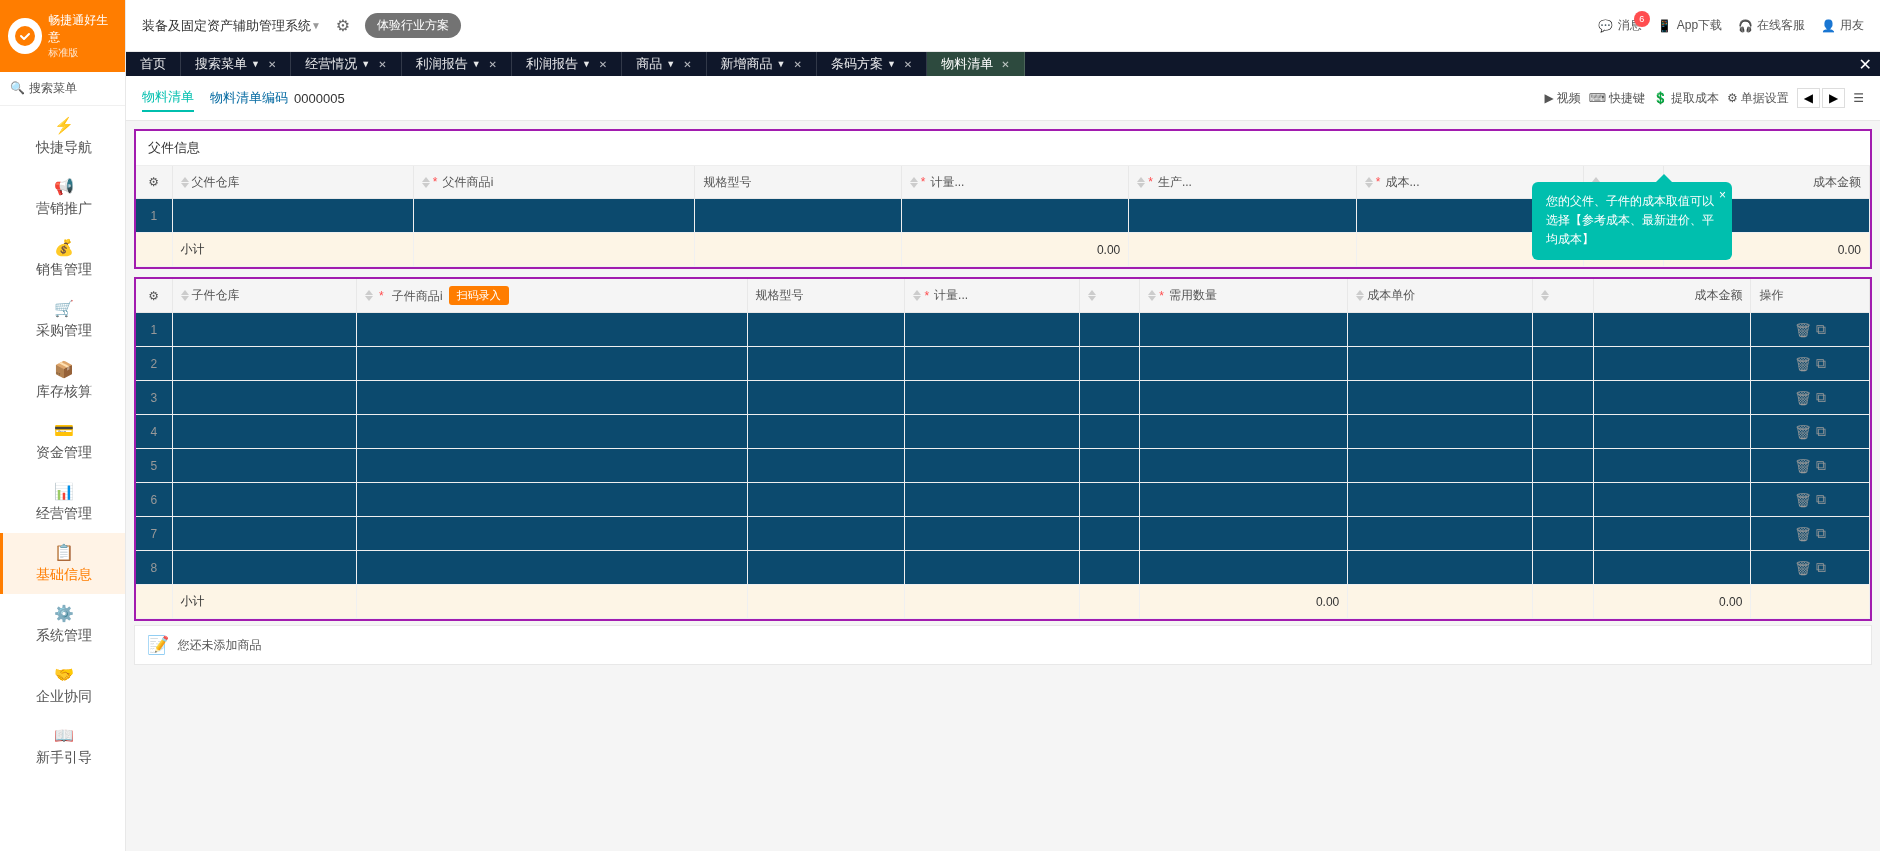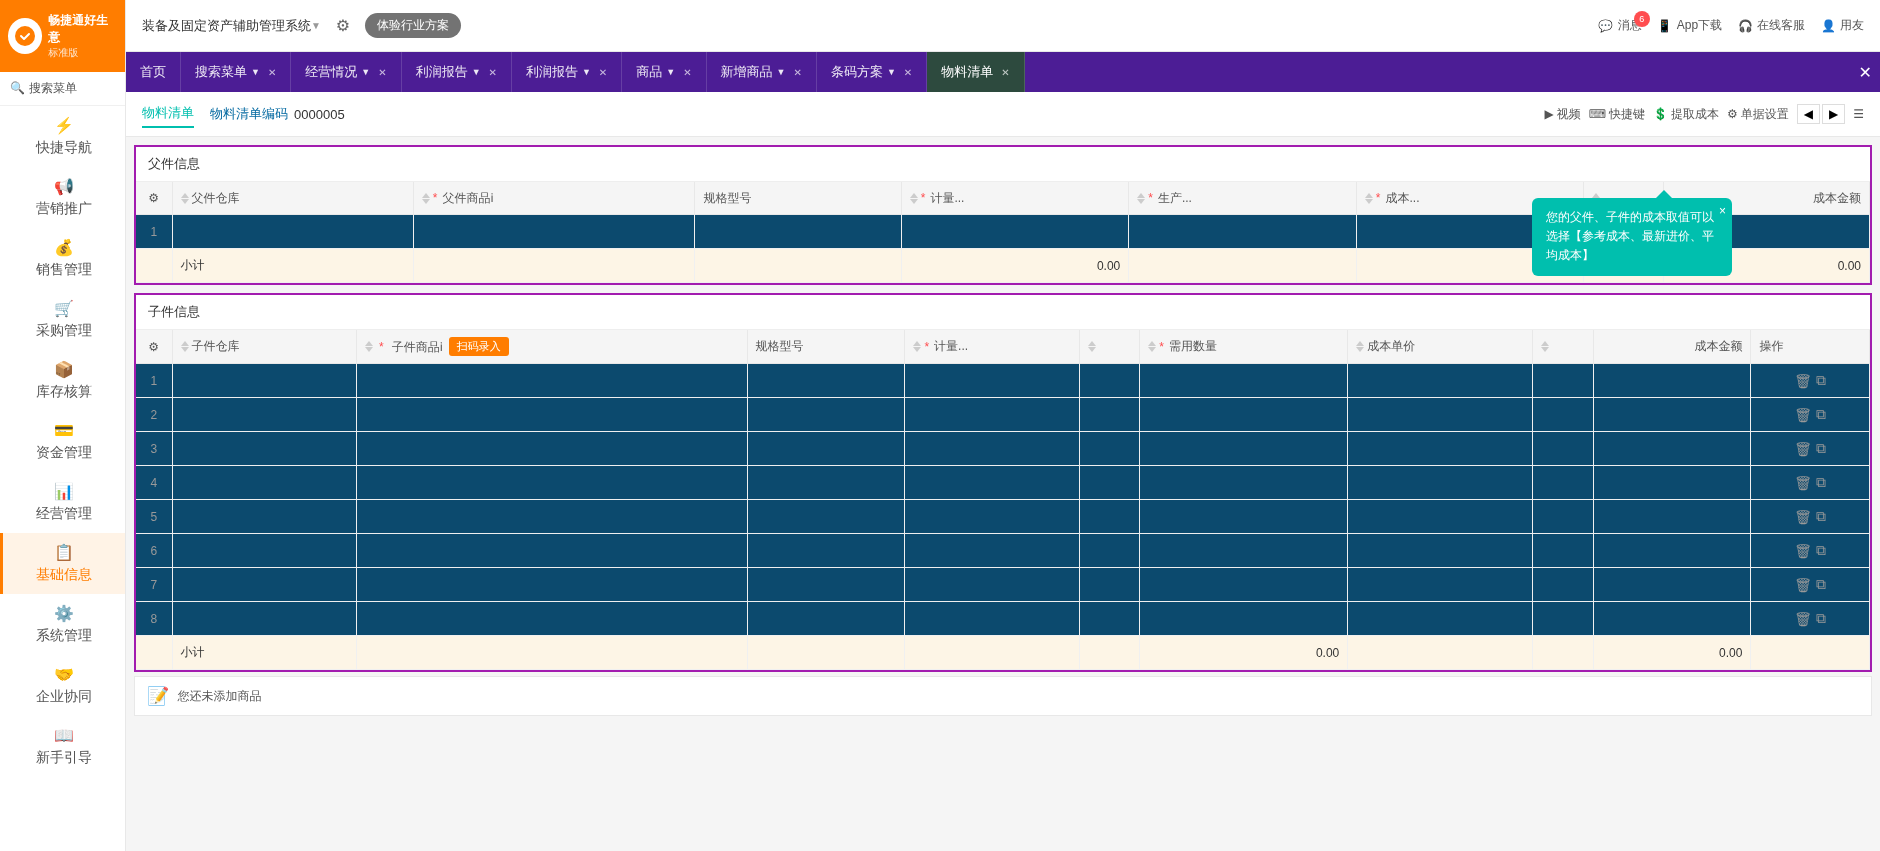--- a/index.html
+++ b/index.html
@@ -3,21 +3,21 @@
   <meta charset="utf-8">
   <style>
     * { box-sizing: border-box; margin: 0; padding: 0; }
     body { font-family: "Microsoft YaHei", "PingFang SC", sans-serif; font-size: 12px; background: #f5f5f5; display: flex; height: 851px; overflow: hidden; }
 
     
     .sidebar { width: 126px; background: #fff; border-right: 1px solid #e8e8e8; display: flex; flex-direction: column; height: 100%; }
     .sidebar-logo { background: #ff7d00; padding: 12px 8px; display: flex; align-items: center; gap: 6px; color: #fff; min-height: 52px; }
     .sidebar-logo .logo-icon { width: 36px; height: 36px; background: #fff; border-radius: 50%; display: flex; align-items: center; justify-content: center; }
     .sidebar-logo .logo-icon svg { width: 24px; height: 24px; }
-    .sidebar-logo .logo-text { font-size: 12px; color: #fff; line-height: 1.4; font-weight: bold; }
+    .sidebar-logo .logo-text { font-size: 12px; color: #fff; line-height: 1.4; }
     .sidebar-logo .logo-sub { font-size: 10px; color: rgba(255,255,255,0.8); }
     .sidebar-search { padding: 8px 10px; border-bottom: 1px solid #f0f0f0; display: flex; align-items: center; gap: 4px; cursor: pointer; color: #555; font-size: 12px; }
     .sidebar-item { display: flex; flex-direction: column; align-items: center; padding: 10px 4px; cursor: pointer; color: #555; font-size: 11px; gap: 4px; border-left: 3px solid transparent; }
     .sidebar-item.active { background: #fff3e6; color: #ff7d00; border-left: 3px solid #ff7d00; }
     .sidebar-item .item-icon { font-size: 16px; }
     .sidebar-item .item-label { font-size: 14px; text-align: left; }
 
     
     .main { flex: 1; display: flex; flex-direction: column; overflow: hidden; }
 
@@ -27,21 +27,21 @@
     .topbar-system { font-size: 13px; color: #333; display: flex; align-items: center; }
     .topbar-system .arrow { color: #999; font-size: 10px; }
     .topbar-gear { width: 28px; height: 28px; display: flex; align-items: center; justify-content: center; cursor: pointer; color: #666; font-size: 16px; }
     .topbar-trial { background: #737373; color: #fff; padding: 4px 12px; border-radius: 14px; font-size: 12px; cursor: pointer; border: none; }
     .topbar-right { display: flex; align-items: center; gap: 16px; color: #555; font-size: 12px; }
     .topbar-right .notif { position: relative; cursor: pointer; }
     .notif-badge { position: absolute; top: -6px; right: -8px; background: #ff4d4f; color: #fff; border-radius: 50%; width: 16px; height: 16px; font-size: 9px; display: flex; align-items: center; justify-content: center; }
     .topbar-right .tr-item { display: flex; align-items: center; gap: 4px; cursor: pointer; }
 
     
-    .nav-tabs { background: #4c1d95; height: 40px; display: flex; align-items: stretch; overflow: hidden; }
+    .nav-tabs { background: #0f172a; height: 24px; display: flex; align-items: stretch; overflow: hidden; }
     .nav-tab { padding: 0 14px; display: flex; align-items: center; color: rgba(255,255,255,0.9); font-size: 13px; cursor: pointer; white-space: nowrap; gap: 4px; border-right: 1px solid rgba(255,255,255,0.15); }
     .nav-tab.active { background: #2d4a3e; color: #fff; }
     .nav-tab .close-btn { color: rgba(255,255,255,0.7); font-size: 10px; margin-left: 4px; }
     .nav-tab .dropdown-arrow { font-size: 9px; }
     .nav-close-all { margin-left: auto; padding: 0 8px; color: #fff; display: flex; align-items: center; cursor: pointer; font-size: 16px; }
 
     
     .content { flex: 1; overflow-y: auto; background: #f5f5f5; }
 
     
@@ -357,21 +357,20 @@
             <td></td>
             <td></td>
             <td></td>
             <td class="col-right">0.00</td>
           </tr>
         </tbody>
       </table>
     </div>
 
     <div class="section">
-      <div class="section-title">子件信息</div>
       <table>
         <thead>
           <tr>
             <th class="th-gear">⚙</th>
             <th>
               <div class="th-sort">
                 <div class="sort-icon">
                     <span class="sort-up"></span>
                     <span class="sort-down"></span>
                   </div>

